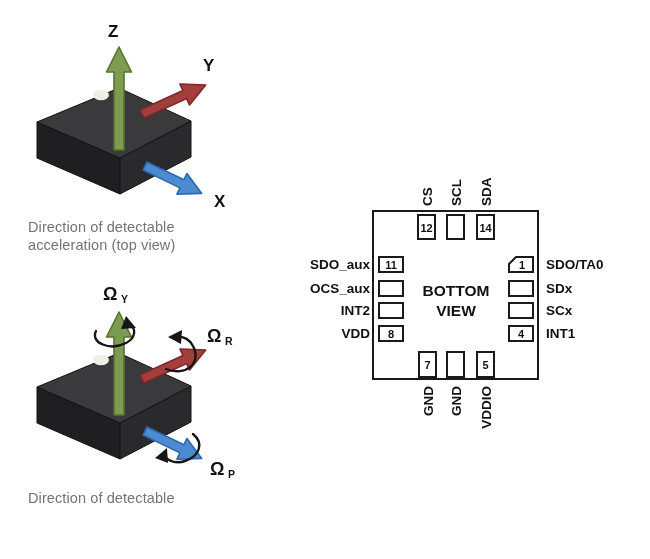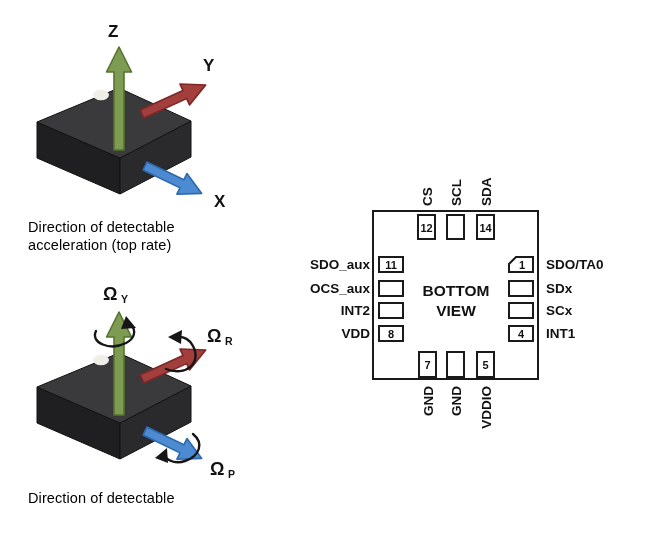--- a/index.html
+++ b/index.html
@@ -2,21 +2,21 @@
 <html><head>
 <meta charset="utf-8">
 <style>
   html,body{margin:0;padding:0;background:#ffffff;}
   #canvas{
     position:relative;width:650px;height:559px;background:#ffffff;overflow:hidden;
     font-family:"Liberation Sans","DejaVu Sans",sans-serif;color:#1a1a1a;
   }
   .abs{position:absolute;}
   .caption{
-    font-size:14.5px;line-height:18px;color:#000000;letter-spacing:0.1px;
+    font-size:14.5px;line-height:18px;color:#737373;letter-spacing:0.1px;
   }
   svg text{font-family:"Liberation Sans","DejaVu Sans",sans-serif;}
   .axis-label{font-size:17px;font-weight:bold;fill:#111111;}
   .omega{font-size:18px;font-weight:bold;fill:#111111;}
   .omega-sub{font-size:10.5px;font-weight:bold;fill:#111111;}
   .pin-label{font-size:13.5px;font-weight:bold;fill:#111111;}
   .pin-num{font-size:11px;font-weight:bold;fill:#111111;text-anchor:middle;}
   .center-label{font-size:15.5px;font-weight:bold;fill:#111111;text-anchor:middle;}
   .pin-box{fill:#ffffff;stroke:#1a1a1a;stroke-width:2;}
   .pkg{fill:none;stroke:#1a1a1a;stroke-width:2;}
@@ -50,21 +50,21 @@
     <g transform="translate(145,166) rotate(25.8)">
       <polygon class="arrow" points="0,-4.5 41,-4.5 41,-11.5 63,0 41,11.5 41,4.5 0,4.5" stroke="#2D68AE" fill="#4C8BD1"></polygon>
     </g>
     <text class="axis-label" x="108" y="37">Z</text>
     <text class="axis-label" x="203" y="71">Y</text>
     <text class="axis-label" x="214" y="207">X</text>
   </svg>
 
   <div class="abs caption" style="left:28px;top:218px">
     <div>Direction of detectable</div>
-    <div>acceleration (top rate)</div>
+    <div>acceleration (top view)</div>
   </div>
 
   <svg class="abs" style="left:0;top:265px" width="252" height="218" viewBox="0 0 252 218">
     <g>
       <polygon class="face" points="37,122 120,158 120,194 37,158" fill="#1F1F21"></polygon>
       <polygon class="face" points="120,158 191,121 191,157 120,194" fill="#2A2A2C"></polygon>
       <polygon class="face" points="119,88 191,121 120,158 37,122" fill="#3A3A3C"></polygon>
       <ellipse cx="101" cy="95" rx="8" ry="5.2" fill="#EFEFE8"></ellipse>
     </g>
 

